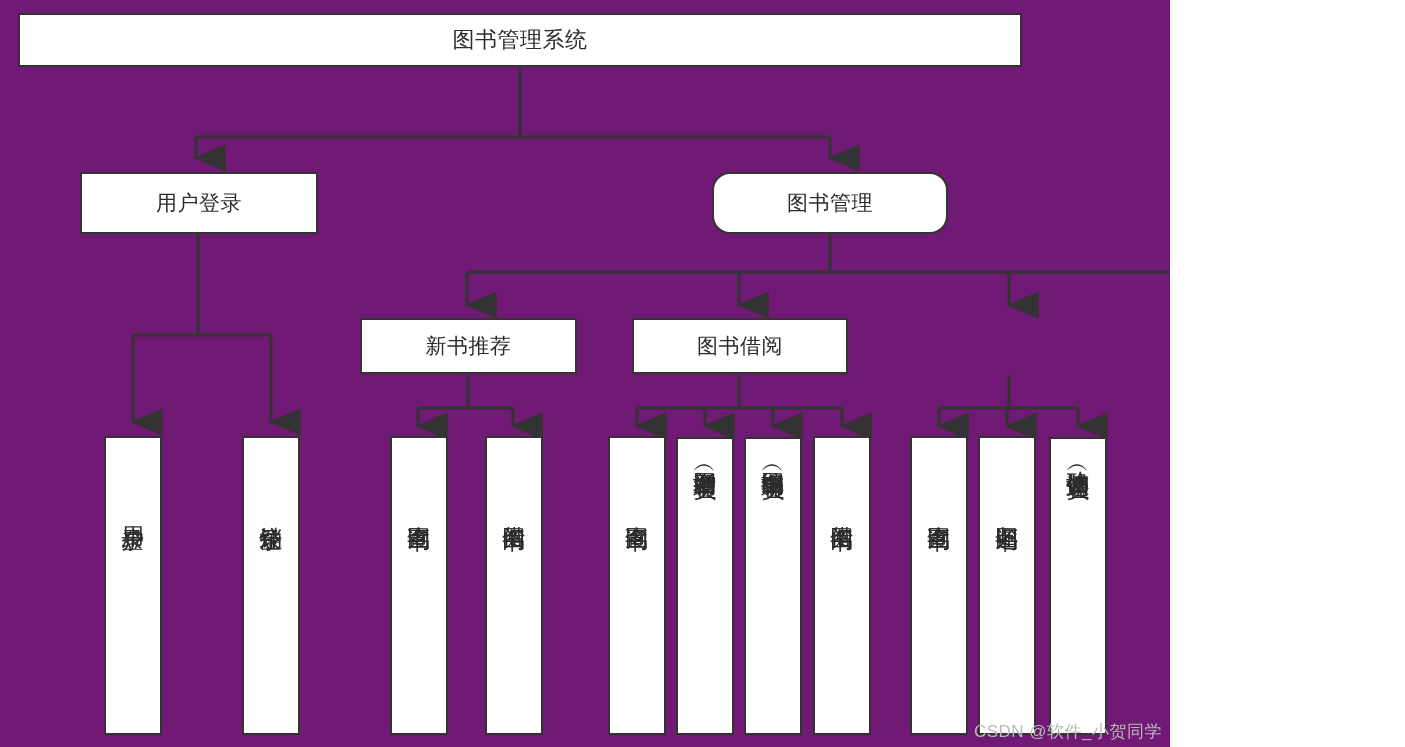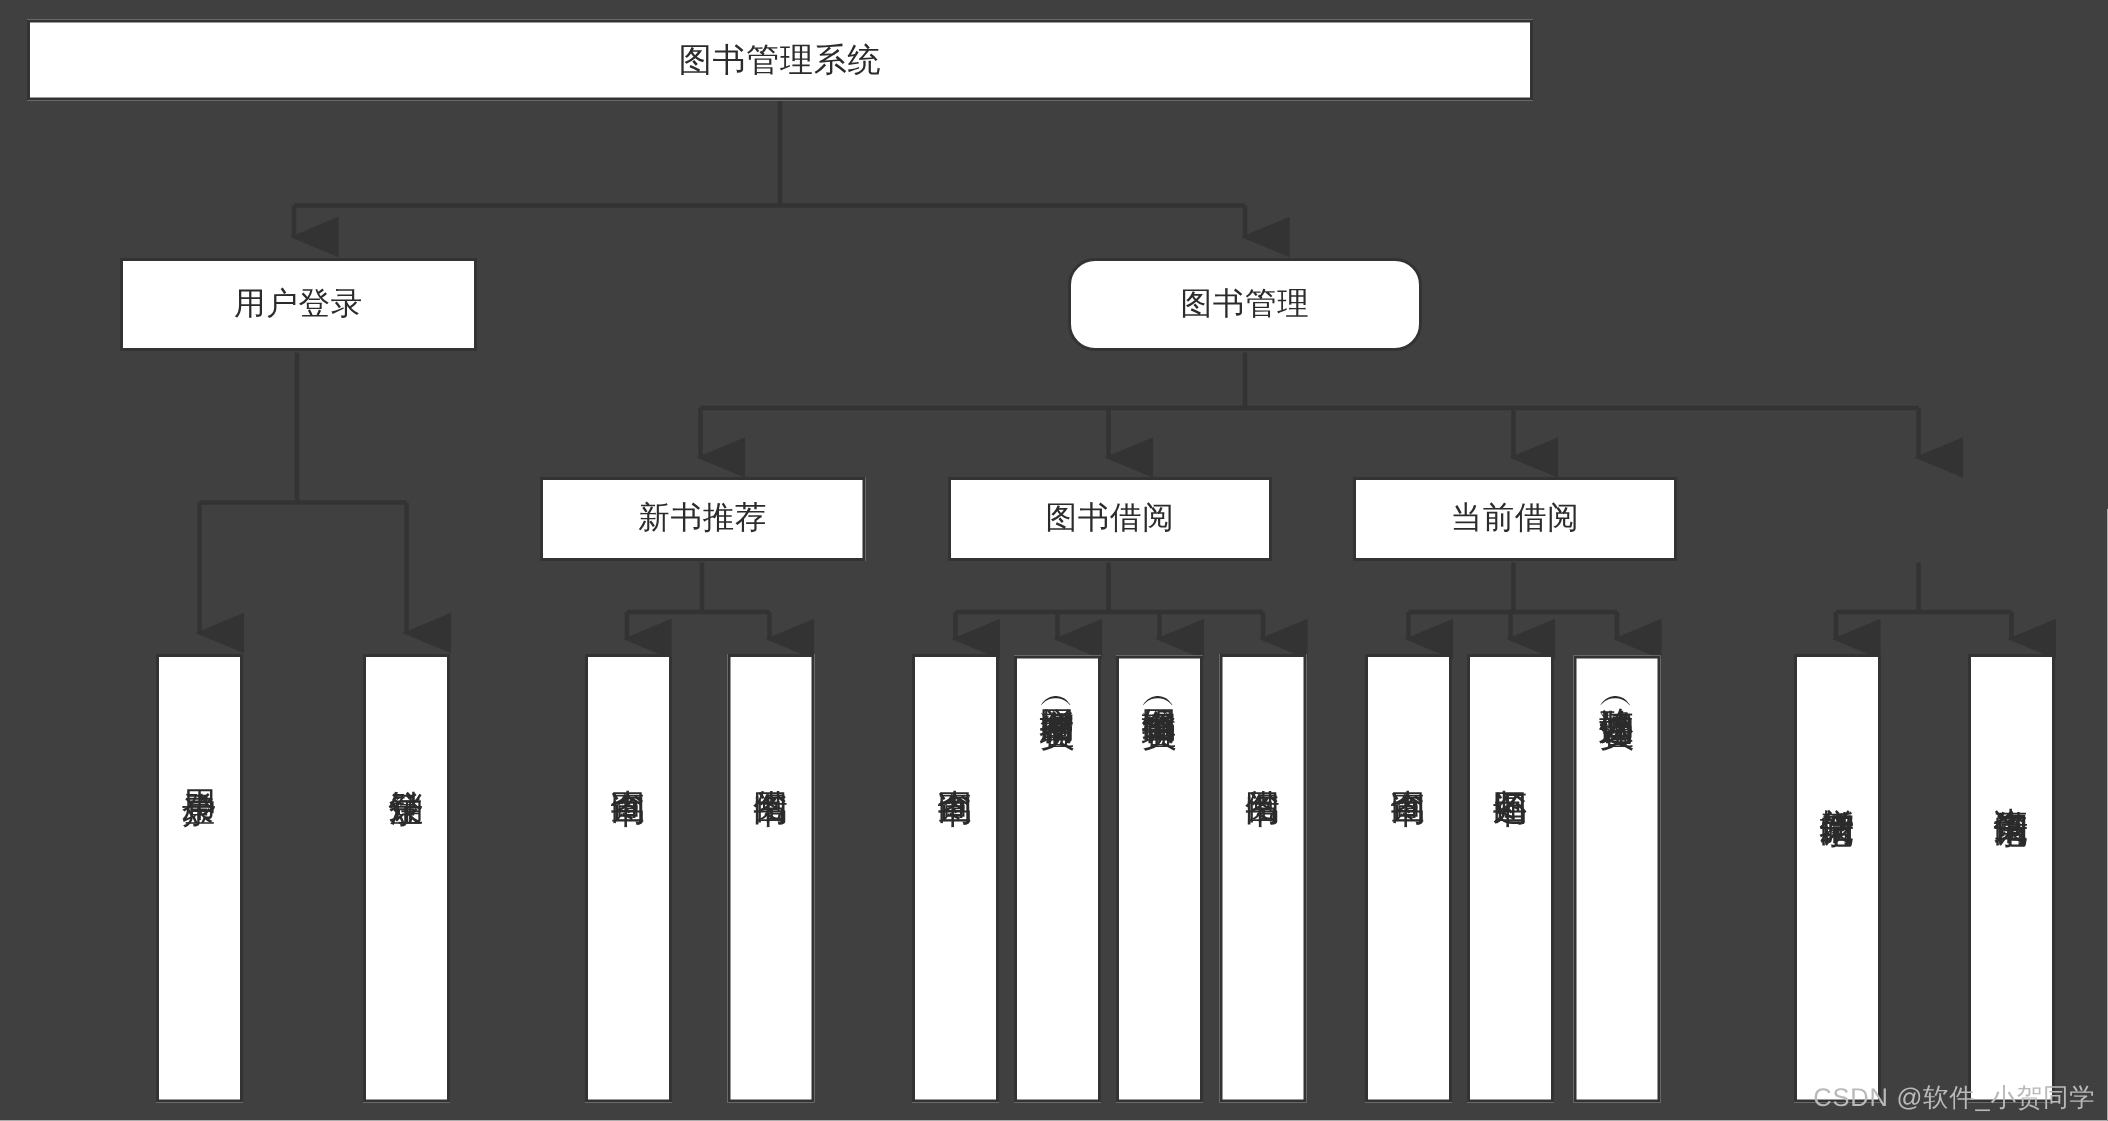--- a/index.html
+++ b/index.html
@@ -5,23 +5,23 @@
   html, body {
     margin: 0;
     padding: 0;
     background: #ffffff;
   }
   body {
     font-family: "Liberation Sans", "DejaVu Sans", sans-serif;
   }
   #canvas {
     position: relative;
-    width: 1405px;
+    width: 1170px;
     height: 747px;
-    background: #404040;
+    background: #701a75;
     overflow: hidden;
   }
   svg.wires {
     position: absolute;
     left: 0;
     top: 0;
     width: 1405px;
     height: 747px;
     pointer-events: none;
   }
@@ -137,23 +137,20 @@
   </div>
 
   <div class="node" style="left:632px; top:318px; width:216px; height:56px;">
     <span class="lbl">图书借阅</span>
   </div>
 
   <div class="node" style="left:360px; top:318px; width:217px; height:56px;">
     <span class="lbl">新书推荐</span>
   </div>
 
-  <div class="node" style="left:902px; top:318px; width:216px; height:56px;">
-    <span class="lbl">当前借阅</span>
-  </div>
 
 
   <div class="node leaf pad-small" style="left:104px; top:436px; width:58px; height:299px;">
     <span class="lbl">用户登录</span>
   </div>
   <div class="node leaf pad-small" style="left:242px; top:436px; width:58px; height:299px;">
     <span class="lbl">注销登录</span>
   </div>
 
   <div class="node leaf pad-small" style="left:390px; top:436px; width:58px; height:299px;">

